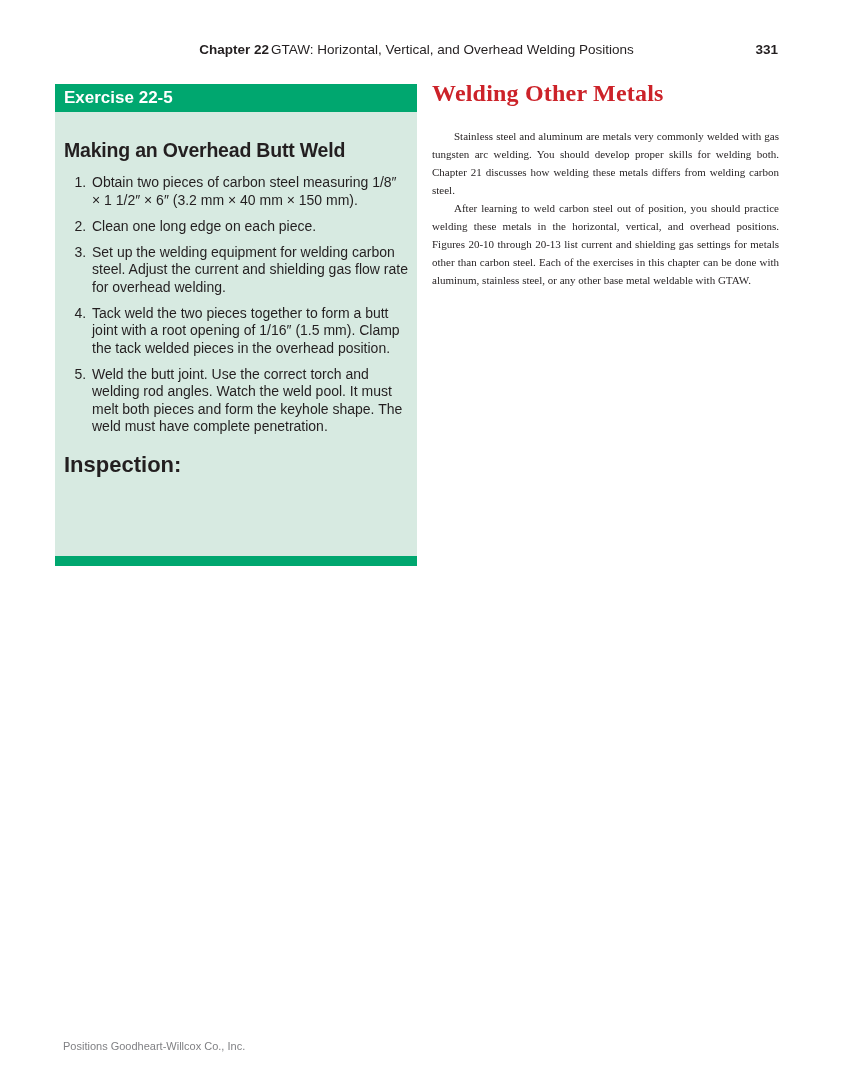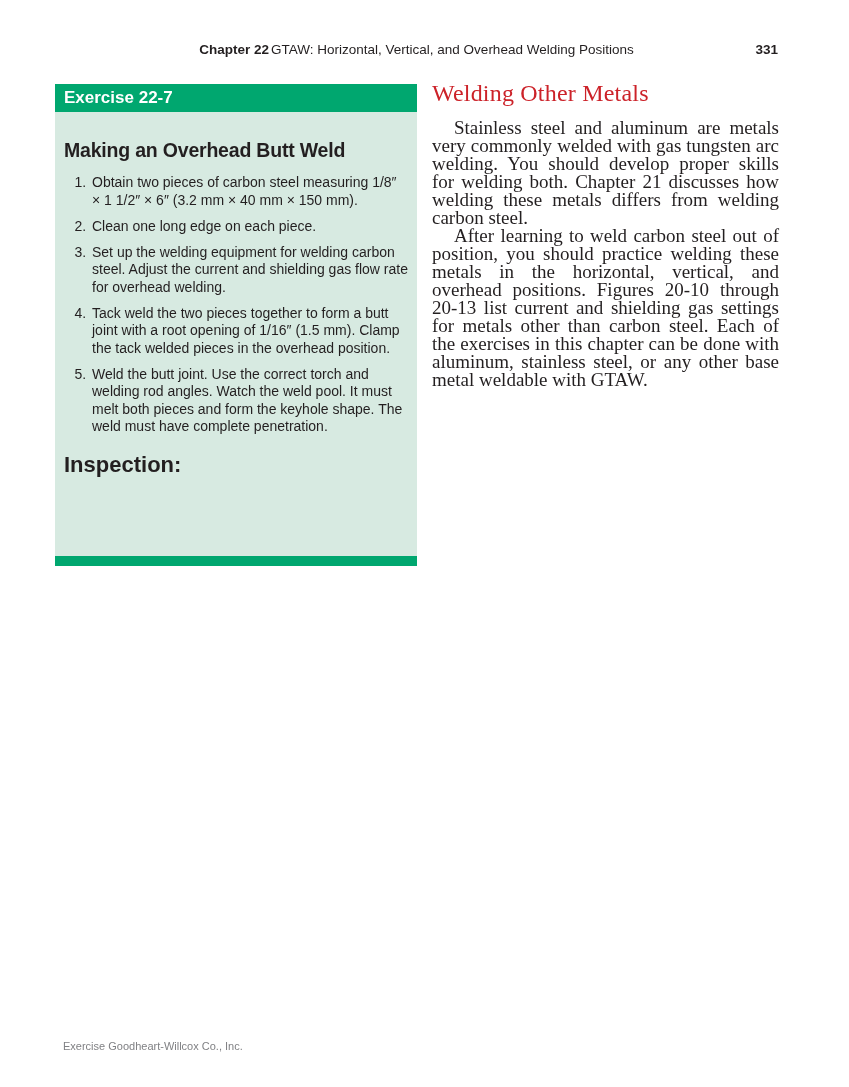--- a/index.html
+++ b/index.html
@@ -91,28 +91,28 @@
   
   .section-col {
     position: absolute;
     left: 432px;
     top: 80px;
     width: 347px;
   }
   .section-heading {
     font-family: "Liberation Serif", serif;
     font-size: 24px;
-    font-weight: normal;
+    font-weight: bold;
     color: var(--heading-red, #CC2229);
-    margin-bottom: 12px;
+    margin-bottom: 20px;
     letter-spacing: 0.2px;
   }
   .section-col p {
     font-family: "Liberation Serif", serif;
-    font-size: 19px;
+    font-size: 11px;
     line-height: 18px;
     text-align: justify;
     text-indent: 22px;
     color: var(--text-dark, #231F20);
   }
 
   
   .page-footer {
     position: absolute;
     left: 63px;
@@ -125,36 +125,36 @@
 <body>
 
 <div class="page" style="--accent-green: #00A76F; --box-bg: #D7EAE1; --heading-red: #CC2229; --text-dark: #231F20; --footer-gray: #808184;">
 
   <div class="running-head">
     <span class="chapter-label">Chapter 22</span><span class="chapter-title">GTAW: Horizontal, Vertical, and Overhead Welding Positions</span>
     <span class="folio">331</span>
   </div>
 
   <div class="exercise-box">
-    <div class="exercise-box-header">Exercise 22-7</div>
+    <div class="exercise-box-header">Exercise 22-5</div>
     <div class="exercise-box-body">
       <div class="exercise-title">Making an Overhead Butt Weld</div>
       <ol class="exercise-steps">
         <li>Obtain two pieces of carbon steel measuring 1/8″ × 1 1/2″ × 6″ (3.2 mm × 40 mm × 150 mm).</li>
         <li>Clean one long edge on each piece.</li>
         <li>Set up the welding equipment for welding carbon steel. Adjust the current and shielding gas flow rate for overhead welding.</li>
         <li>Tack weld the two pieces together to form a butt joint with a root opening of 1/16″ (1.5 mm). Clamp the tack welded pieces in the overhead position.</li>
         <li>Weld the butt joint. Use the correct torch and welding rod angles. Watch the weld pool. It must melt both pieces and form the keyhole shape. The weld must have complete penetration.</li>
       </ol>
       <div class="inspection-heading">Inspection:</div>
     </div>
     <div class="exercise-box-footer-bar"></div>
   </div>
 
   <div class="section-col">
     <div class="section-heading">Welding Other Metals</div>
     <p>Stainless steel and aluminum are metals very commonly welded with gas tungsten arc welding. You should develop proper skills for welding both. Chapter 21 discusses how welding these metals differs from welding carbon steel.</p>
     <p>After learning to weld carbon steel out of position, you should practice welding these metals in the horizontal, vertical, and overhead positions. Figures 20-10 through 20-13 list current and shielding gas settings for metals other than carbon steel. Each of the exercises in this chapter can be done with aluminum, stainless steel, or any other base metal weldable with GTAW.</p>
   </div>
 
-  <div class="page-footer">Exercise Goodheart-Willcox Co., Inc.</div>
+  <div class="page-footer">Positions Goodheart-Willcox Co., Inc.</div>
 
 </div>
 
 </body></html>

